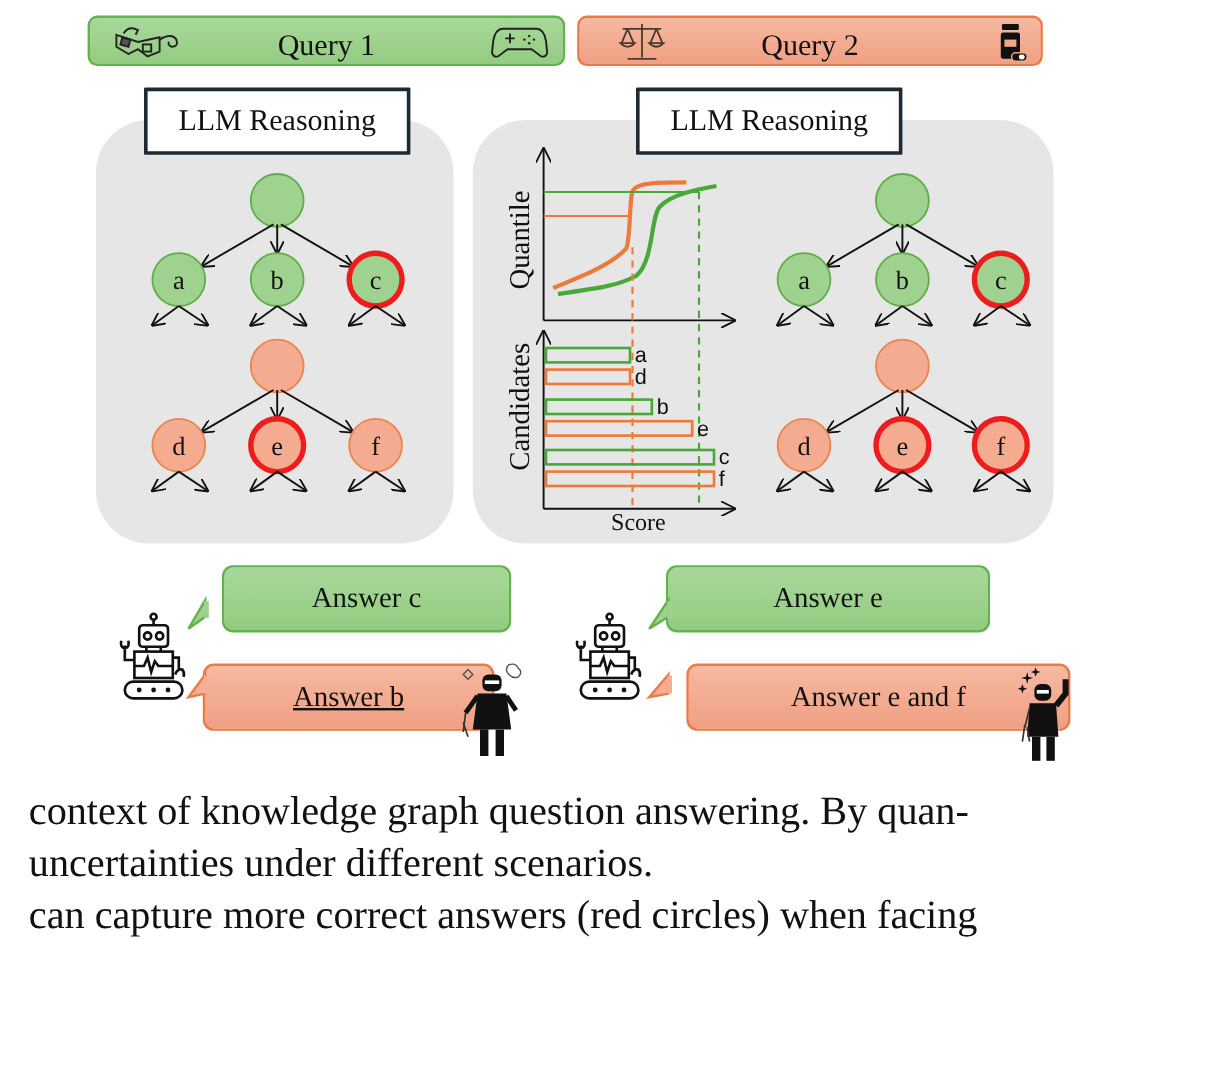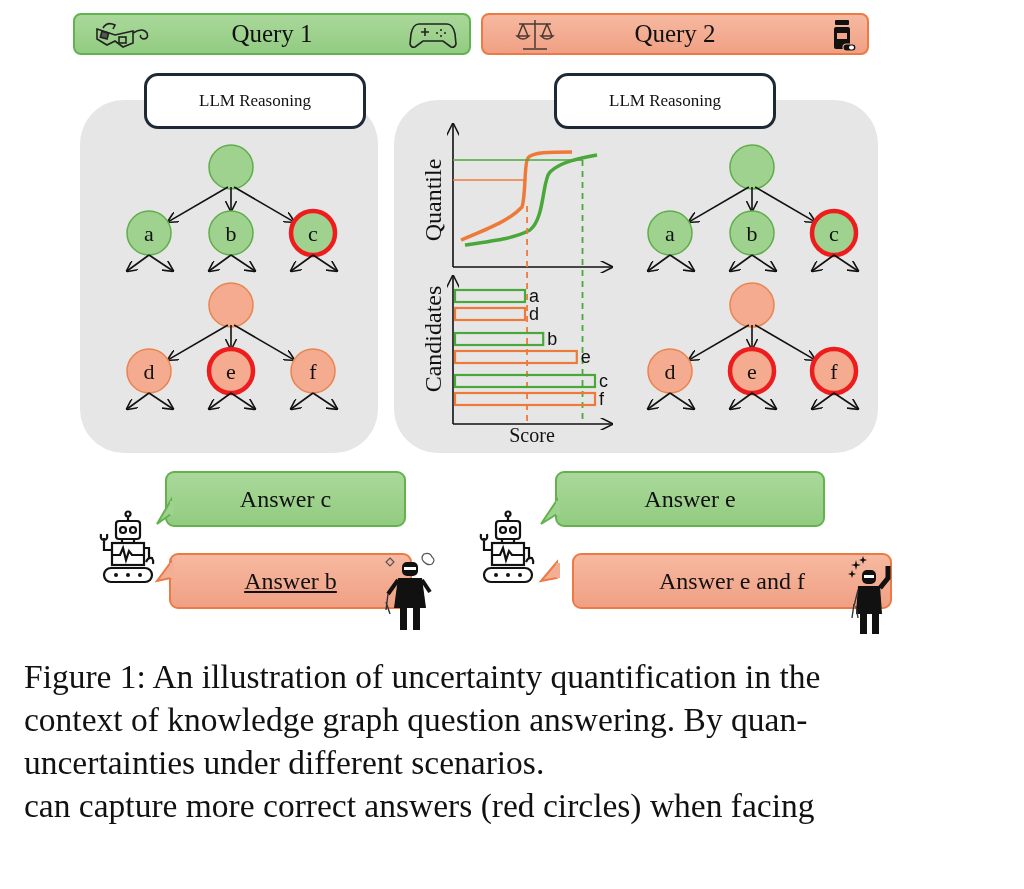--- a/index.html
+++ b/index.html
@@ -1,24 +1,24 @@
 <!DOCTYPE html>
 <html><head>
 <meta charset="utf-8">
 <style>
   html, body { margin:0; padding:0; background:#ffffff; }
   body { width:1024px; height:889px; position:relative; overflow:hidden; font-family:"Liberation Serif", serif; }
   .abs { position:absolute; }
-  .query-box { position:absolute; height:42px; border-radius:8px; box-sizing:border-box; display:flex; align-items:center; justify-content:center; font-size:25px; color:#111; }
+  .query-box { position:absolute; height:42px; border-radius:8px; box-sizing:border-box; display:flex; align-items:flex-end; justify-content:center; font-size:25px; color:#111; }
   .q1 { left:73px; top:13px; width:398px; border:2px solid #62b24e; background:linear-gradient(#a9d89a,#93cc82); }
   .q2 { left:481px; top:13px; width:388px; border:2px solid #ec7a45; background:linear-gradient(#f6b9a0,#f0a084); }
   .panel { position:absolute; background:#e6e6e6; border-radius:44px; }
   .p1 { left:80px; top:100px; width:298px; height:353px; }
   .p2 { left:394px; top:100px; width:484px; height:353px; }
-  .llm-label { position:absolute; background:#fff; border:3px solid #1d2a35; border-radius:14px; box-sizing:border-box; height:56px; display:flex; align-items:center; justify-content:center; font-size:17px; color:#111;margin-left:24px; }
+  .llm-label { position:absolute; background:#fff; border:3px solid #1d2a35; border-radius:1px; box-sizing:border-box; height:56px; display:flex; align-items:center; justify-content:center; font-size:25px; color:#111; }
   .l1 { left:120px; top:73px; width:222px; }
   .l2 { left:530px; top:73px; width:222px; }
   .bubble { position:absolute; height:56px; border-radius:9px; box-sizing:border-box; display:flex; align-items:center; justify-content:center; font-size:24px; color:#111; }
   .bg-green { border:2px solid #62b24e; background:linear-gradient(#a9d89a,#92cc80); }
   .bg-orange { border:2px solid #ec7a45; background:linear-gradient(#f6b9a0,#f0a084); }
   .caption { position:absolute; left:24px; top:655px; width:940px; font-size:33.5px; line-height:43px; color:#111; text-align:justify; }
   .caption span { display:block; }
   svg text { font-family:"Liberation Serif", serif; }
 </style>
 </head>
@@ -181,21 +181,21 @@
     <rect x="55" y="223" width="88.2" height="12" fill="none" stroke="#4aa83a" stroke-width="2.2"></rect>
     <text x="147.2" y="235" font-size="18" fill="#111" font-family="Liberation Sans, sans-serif" style="font-family:&quot;Liberation Sans&quot;, sans-serif">b</text>
     <rect x="55" y="241" width="121.8" height="12" fill="none" stroke="#ee7a3a" stroke-width="2.2"></rect>
     <text x="180.8" y="253" font-size="18" fill="#111" font-family="Liberation Sans, sans-serif" style="font-family:&quot;Liberation Sans&quot;, sans-serif">e</text>
     <rect x="55" y="265" width="140" height="12" fill="none" stroke="#4aa83a" stroke-width="2.2"></rect>
     <text x="199" y="277" font-size="18" fill="#111" font-family="Liberation Sans, sans-serif" style="font-family:&quot;Liberation Sans&quot;, sans-serif">c</text>
     <rect x="55" y="283" width="140" height="12" fill="none" stroke="#ee7a3a" stroke-width="2.2"></rect>
     <text x="199" y="295" font-size="18" fill="#111" font-family="Liberation Sans, sans-serif" style="font-family:&quot;Liberation Sans&quot;, sans-serif">f</text>
   </svg>
 
-<div class="bubble bg-green" style="left:165px;top:471px;width:241px;">
+<div class="bubble bg-green" style="left:185px;top:471px;width:241px;">
   <span>Answer c</span>
 </div>
 <div class="bubble bg-orange" style="left:169px;top:553px;width:243px;text-decoration:underline;">
   <span>Answer b</span>
 </div>
 <div class="bubble bg-green" style="left:555px;top:471px;width:270px;">
   <span>Answer e</span>
 </div>
 <div class="bubble bg-orange" style="left:572px;top:553px;width:320px;">
   <span>Answer e and f</span>
@@ -275,17 +275,16 @@
   <rect x="14" y="14" width="14" height="14" rx="5" fill="#111"></rect>
   <rect x="16" y="19" width="10" height="3" fill="#fff"></rect>
   <path d="M10 30 L32 30 L34 58 L8 58 Z" fill="#111"></path>
   <path d="M32 32 L40 22 L40 10" stroke="#111" stroke-width="5" fill="none"></path>
   <path d="M10 34 L6 50 M6 48 L4 62 M8 50 L10 62" stroke="#333" stroke-width="1.4" fill="none"></path>
   <rect x="12" y="58" width="7" height="20" fill="#111"></rect>
   <rect x="24" y="58" width="7" height="20" fill="#111"></rect>
 </svg>
 
 <div class="caption">
-  <span>Figure 1: An illustration of uncertainty quantification in the</span>
   <span>context of knowledge graph question answering. By quan-</span>
   <span>uncertainties under different scenarios.</span>
   <span>can capture more correct answers (red circles) when facing</span>
 </div>
 
 </body></html>

